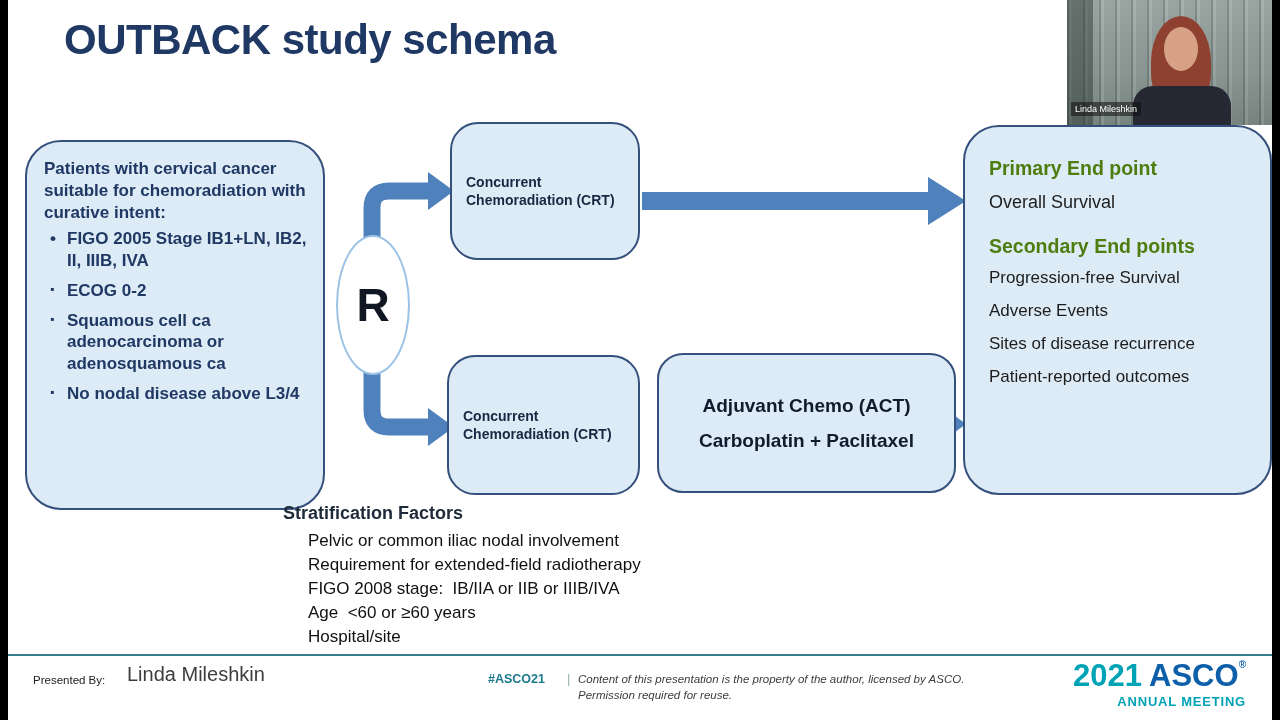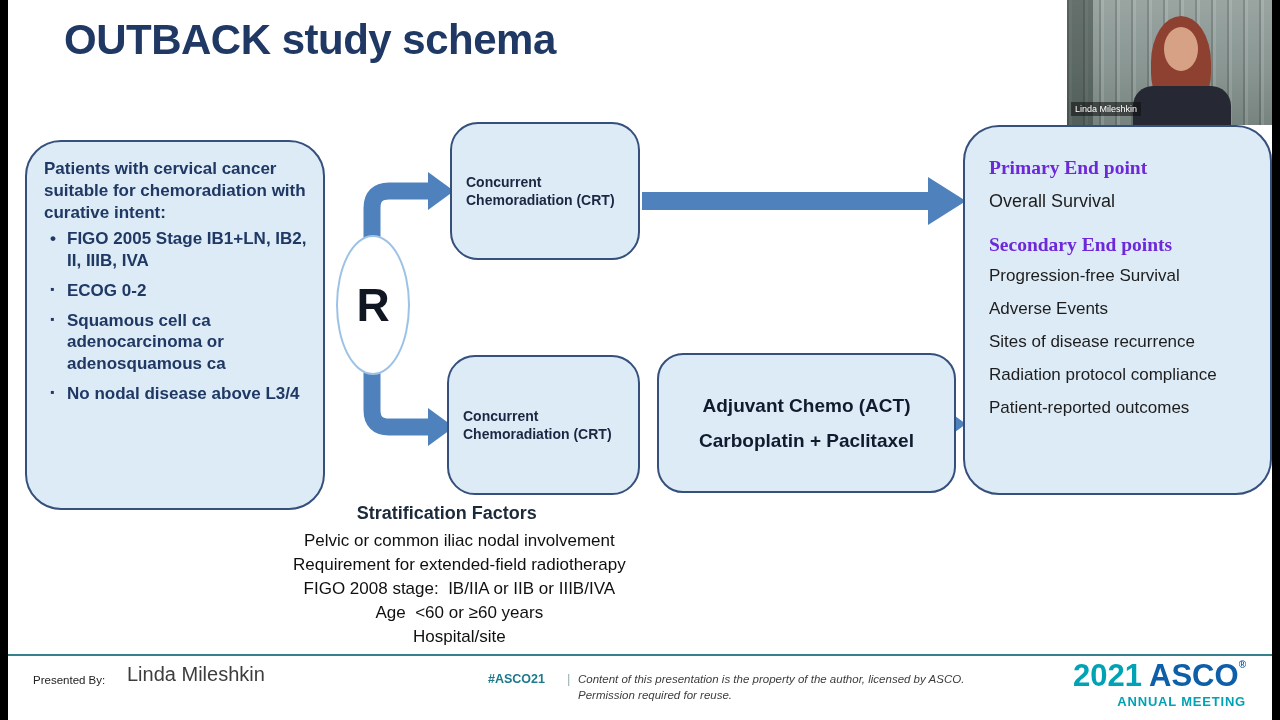--- a/index.html
+++ b/index.html
@@ -39,26 +39,26 @@
   .crt.top{left:450px;top:122px;}
   .crt.bottom{left:447px;top:355px;width:193px;height:140px;}
 
   .adjuvant{left:657px;top:353px;width:299px;height:140px;border-radius:26px;
             display:flex;flex-direction:column;align-items:center;justify-content:center;
             text-align:center;font-size:19px;font-weight:700;color:#101B2E;gap:13px;
             padding:0 10px;}
 
   .endpoints{left:963px;top:125px;width:309px;height:370px;border-radius:36px;
              padding:30px 16px 0 24px;}
-  .ep-h{font-size:19.5px;font-weight:700;color:#6d28d9;margin-bottom:12px;font-family:Liberation Serif, serif;}
+  .ep-h{font-size:19.5px;font-weight:700;color:#4d7c0f;margin-bottom:12px;}
   .ep-h.second{margin-top:22px;margin-bottom:10px;}
   .ep-i{font-size:17px;color:#1d1d1d;margin-bottom:13px;}
   .ep-i.primary{font-size:18px;}
 
-  .strat{position:absolute;left:268px;top:503px;z-index:2;color:#111;text-align:center;}
+  .strat{position:absolute;left:283px;top:503px;z-index:2;color:#111;}
   .strat-h{font-size:18px;font-weight:700;color:#1d2a3a;margin-bottom:5px;}
   .strat-i{font-size:17px;margin-left:25px;line-height:24px;white-space:pre-wrap;color:#101010;}
 
   
   .webcam{position:absolute;left:1067px;top:0;width:205px;height:125px;overflow:hidden;
           background:linear-gradient(180deg,#9aa5a2 0%,#879490 60%,#76837f 100%);z-index:5;}
   .webcam .blinds{position:absolute;inset:0;
           background:repeating-linear-gradient(90deg,rgba(0,0,0,0.16) 0 2px,
                      rgba(255,255,255,0.12) 2px 5px,transparent 5px 16px);}
   .webcam .frame{position:absolute;left:0;top:0;width:26px;height:100%;background:rgba(38,48,45,0.45);}
@@ -125,21 +125,20 @@
     <div>Carboplatin + Paclitaxel</div>
   </div>
 
   <div class="box endpoints">
     <div class="ep-h">Primary End point</div>
     <div class="ep-i primary">Overall Survival</div>
     <div class="ep-h second">Secondary End points</div>
     <div class="ep-i">Progression-free Survival</div>
     <div class="ep-i">Adverse Events</div>
     <div class="ep-i">Sites of disease recurrence</div>
-    <div class="ep-i">Radiation protocol compliance</div>
     <div class="ep-i">Patient-reported outcomes</div>
   </div>
 
   <div class="strat">
     <div class="strat-h">Stratification Factors</div>
     <div class="strat-i">Pelvic or common iliac nodal involvement</div>
     <div class="strat-i">Requirement for extended-field radiotherapy</div>
     <div class="strat-i">FIGO 2008 stage:  IB/IIA or IIB or IIIB/IVA</div>
     <div class="strat-i">Age  &lt;60 or ≥60 years</div>
     <div class="strat-i">Hospital/site</div>

